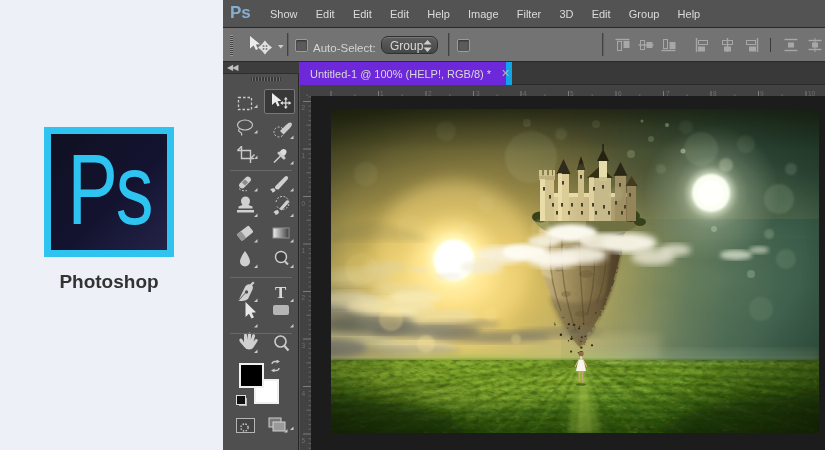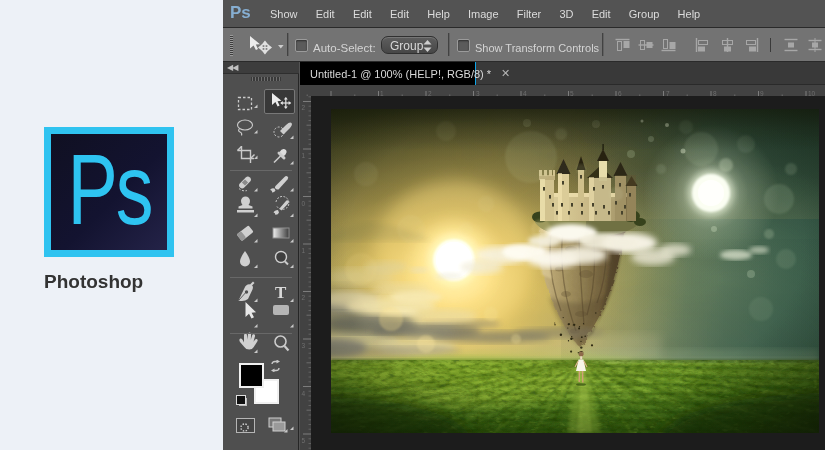--- a/index.html
+++ b/index.html
@@ -2,21 +2,21 @@
 <html><head>
 <meta charset="utf-8">
 <style>
 html,body{margin:0;padding:0}
 body{width:825px;height:450px;overflow:hidden;position:relative;background:#edf1f7;font-family:"Liberation Sans",sans-serif}
 .abs{position:absolute}
 
 #logo{position:absolute;left:44px;top:127px;width:130px;height:130px;background:#2fc3f0;box-sizing:border-box}
 #logo .inner{position:absolute;left:7px;top:7px;right:7px;bottom:7px;background:linear-gradient(135deg,#101022 0%,#131330 55%,#242348 100%);display:flex;align-items:center;justify-content:center}
 #logo .ps{color:#2ec4f1;font-size:100px;font-weight:400;transform:scaleX(0.755);letter-spacing:-3px;line-height:1;margin-top:-7px}
-#pslabel{position:absolute;left:44px;top:271px;width:130px;text-align:left;font-size:19px;font-weight:bold;color:#333;letter-spacing:0px}
+#pslabel{position:absolute;left:44px;top:271px;width:130px;text-align:center;font-size:19px;font-weight:bold;color:#333;letter-spacing:0px}
 
 #ui{position:absolute;left:223px;top:0;width:602px;height:450px;background:#535353}
 #menubar{position:absolute;left:0;top:0;width:602px;height:27px;background:#535353;border-bottom:1px solid #2a2a2a}
 #menubar .pslogo{position:absolute;left:7px;top:3px;font-size:17px;font-weight:bold;color:#86aed1}
 #menubar .items{position:absolute;left:47px;top:0;height:27px;display:flex;align-items:center;font-size:11px;color:#dcdcdc}
 #menubar .items span{margin-right:18.2px}
 
 #optbar{position:absolute;left:0;top:28px;width:602px;height:33px;background:#737373;border-bottom:1px solid #2a2a2a}
 .grip{position:absolute;left:7px;top:7px;width:3px;height:21px;background:repeating-linear-gradient(to bottom,#9a9a9a 0 1px,#3e3e3e 1px 2px)}
 .vsep{position:absolute;top:5px;width:1px;height:23px;background:#424242;border-right:1px solid #616161}
@@ -35,21 +35,21 @@
 #bgsw{position:absolute;left:31px;top:317px;width:25px;height:25px;background:#fff;border:2px solid #f0f0f0;box-sizing:border-box;z-index:2}
 #swaparr{position:absolute;left:46px;top:298px;z-index:1}
 #minisw{position:absolute;left:13px;top:333px;z-index:1}
 #minisw .a{position:absolute;left:3px;top:3px;width:8px;height:8px;background:#bbb}
 #minisw .b{position:absolute;left:0;top:0;width:8px;height:8px;background:#111;border:1px solid #ddd}
 #qmask{position:absolute;left:13px;top:356px;width:17px;height:13px;border:1px solid #b5b5b5;background:#444}
 #scrmode{position:absolute;left:45px;top:355px}
 
 #docarea{position:absolute;left:77px;top:62px;width:525px;height:388px;background:#3a3a3a}
 #tabrow{position:absolute;left:0;top:0;width:525px;height:23px;background:#393939;border-bottom:1px solid #2a2a2a;box-sizing:border-box}
-#tab{position:absolute;left:0;top:0;width:176px;height:23px;background:#000000;border-right:1px solid #0ea5e9;box-sizing:border-box}
+#tab{position:absolute;left:0;top:0;width:212px;height:23px;background:#6d28d9;border-right:6px solid #0ea5e9;box-sizing:border-box}
 #tab .txt{position:absolute;left:10px;top:5.5px;font-size:11px;color:#d8d8d8;white-space:nowrap}
 #tab .x{position:absolute;left:201px;top:5px;font-size:11px;color:#b5b5b5}
 #hruler{position:absolute;left:0;top:23px;width:525px;height:11px;background:#424242;border-bottom:1px solid #222;box-sizing:border-box}
 #vruler{position:absolute;left:0;top:34px;width:11px;height:354px;background:#424242;border-right:1px solid #222;box-sizing:border-box}
 #canvas{position:absolute;left:11px;top:34px;width:514px;height:354px;background:#1c1c1c}
 #photo{position:absolute;left:20px;top:13px;width:488px;height:324px;filter:saturate(1.12) contrast(1.04)}
 </style>
 </head>
 <body>
 
@@ -97,21 +97,20 @@
     <div class="optxt" style="left:90px">Auto-Select:</div>
     <div id="groupbtn">
         <span class="t">Group</span>
         <svg style="position:absolute;right:5px;top:3px" width="9" height="12" viewBox="0 0 9 12">
           <path d="M4.5 0 L8.5 4.5 L0.5 4.5 Z" fill="#cfcfcf"></path>
           <path d="M4.5 12 L8.5 7.5 L0.5 7.5 Z" fill="#cfcfcf"></path>
         </svg>
       </div>
     <div class="vsep" style="left:225px"></div>
     <div class="checkbox" style="left:234px"></div>
-    <div class="optxt" style="left:252px;font-size:11px">Show Transform Controls</div>
     <div class="vsep" style="left:379px"></div>
 
     <svg class="abs" style="left:392px;top:10px" width="210" height="14" viewBox="0 0 210 14">
       <g fill="none" stroke="#a7a7a7" stroke-width="1">
 
         <line x1="0.5" y1="1.5" x2="14.5" y2="1.5" stroke-width="1.4"></line>
         <rect x="2.5" y="3.5" width="4" height="9"></rect>
         <rect x="9" y="3.5" width="5" height="6" fill="#a7a7a7"></rect>
 
         <g transform="translate(23,0)">

